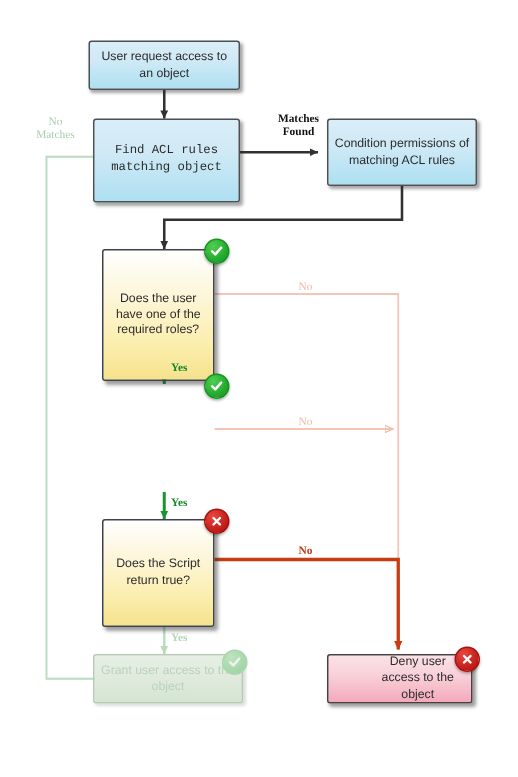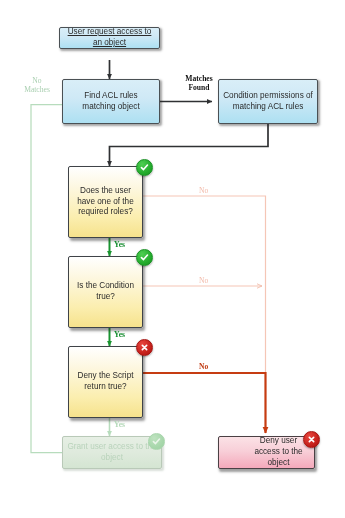--- a/index.html
+++ b/index.html
@@ -158,52 +158,49 @@
 
     <path d="M109.5,418 L109.5,436" stroke="#b7dcbd" stroke-width="1.6" fill="none" marker-end="url(#ahGreenFade)"></path>
 
     <path d="M143,196 L265.5,196 L265.5,373" stroke="#f5c6b6" stroke-width="1.2" fill="none"></path>
 
     <path d="M143,286 L262,286" stroke="#f5c6b6" stroke-width="1.2" fill="none" marker-end="url(#ahRedFade)"></path>
 
     <path d="M143,373 L265.5,373 L265.5,433" stroke="#c63c12" stroke-width="2.2" fill="none" marker-end="url(#ahRed)"></path>
   </svg>
 
-  <div class="node blue" style="left:59px; top:27px; width:101px; height:22px;text-decoration:underline;">
+  <div class="node blue" style="left:59px; top:27px; width:101px; height:33px;">
     <span class="txt">User request access to an object</span>
   </div>
 
-  <div class="node blue" style="left:62px; top:79px; width:98px; height:45px;">
+  <div class="node blue" style="left:62px; top:79px; width:98px; height:56px;font-family:Liberation Mono, monospace;">
     <span class="txt">Find ACL rules matching object</span>
   </div>
 
   <div class="node blue" style="left:218px; top:79px; width:100px; height:45px;">
     <span class="txt">Condition permissions of matching ACL rules</span>
   </div>
 
-  <div class="node yellow" style="left:68px; top:166px; width:75px; height:72px;">
+  <div class="node yellow" style="left:68px; top:166px; width:75px; height:88px;">
     <span class="txt">Does the user have one of the required roles?</span>
   </div>
   <div class="badge ok" style="left:136px; top:159px;">
     <svg width="9" height="9" viewBox="0 0 10 10">
         <path d="M1.6,5.1 L3.9,7.3 L8.3,2.3" stroke="#ffffff" stroke-width="1.8" fill="none" stroke-linecap="round" stroke-linejoin="round"></path>
       </svg>
   </div>
 
-  <div class="node yellow" style="left:68px; top:256px; width:75px; height:72px;">
-    <span class="txt">Is the Condition true?</span>
-  </div>
   <div class="badge ok" style="left:136px; top:249px;">
     <svg width="9" height="9" viewBox="0 0 10 10">
         <path d="M1.6,5.1 L3.9,7.3 L8.3,2.3" stroke="#ffffff" stroke-width="1.8" fill="none" stroke-linecap="round" stroke-linejoin="round"></path>
       </svg>
   </div>
 
   <div class="node yellow" style="left:68px; top:346px; width:75px; height:72px;">
-    <span class="txt">Deny the Script return true?</span>
+    <span class="txt">Does the Script return true?</span>
   </div>
   <div class="badge bad" style="left:136px; top:339px;">
     <svg width="9" height="9" viewBox="0 0 10 10">
       <path d="M2.6,2.6 L7.4,7.4 M7.4,2.6 L2.6,7.4" stroke="#ffffff" stroke-width="1.8" fill="none" stroke-linecap="round"></path>
     </svg>
   </div>
 
   <div class="node greenfade" style="left:62px; top:436px; width:100px; height:33px;">
     <span class="txt">Grant user access to the object</span>
   </div>

